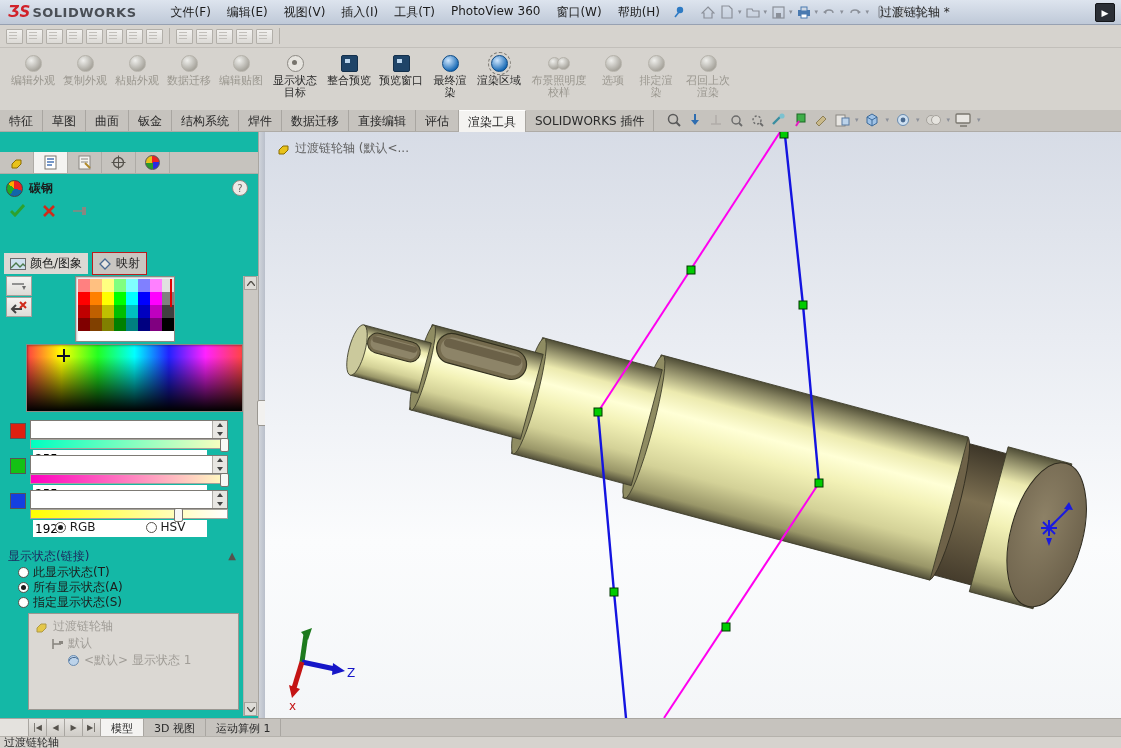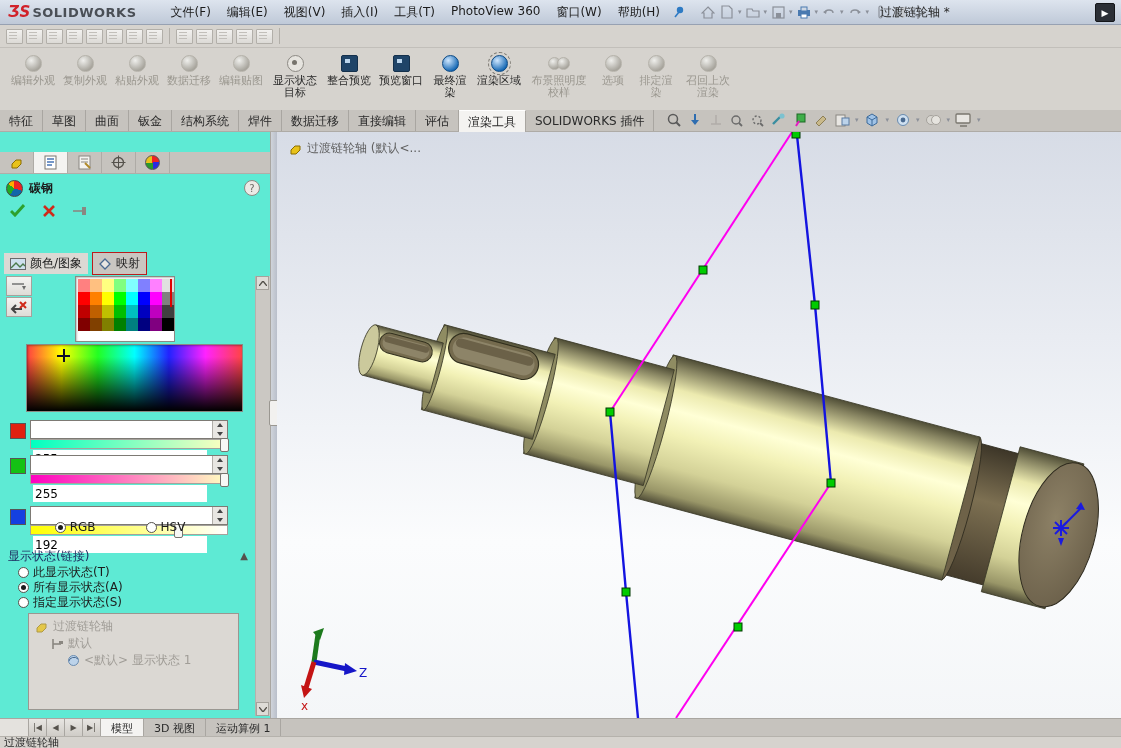--- a/index.html
+++ b/index.html
@@ -45,21 +45,21 @@
   .twoballs{display:flex;}
   .twoballs .ball{width:11px;height:11px;margin:0 -2px;}
   
   .tabstrip{height:21px;background:#c6c3be;border-bottom:1px solid #aeaba6;display:flex;position:relative;}
   .ctab{padding:3px 9px 0 9px;border-right:1px solid #a9a6a1;color:#2a2a2a;font-size:12px;height:18px;}
   .ctab.active{background:#f4f3f1;border-top:1px solid #fff;}
   .headsup{position:absolute;left:665px;top:1px;display:flex;align-items:center;gap:4px;}
   .hicon{width:17px;height:17px;display:flex;align-items:center;justify-content:center;}
   
   .main{height:586px;display:flex;position:relative;}
-  .left-panel{width:258px;background:#5eead4;position:relative;border-right:1px solid #a9a6a1;flex:none;padding-left:12px;}
+  .left-panel{width:258px;background:#14b8a6;position:relative;border-right:1px solid #a9a6a1;flex:none;}
   .splitter{width:6px;background:linear-gradient(90deg,#d0d4db,#b9bfca);flex:none;position:relative;}
   .split-handle{position:absolute;left:-2px;top:268px;width:9px;height:24px;background:#f2f1ef;border:1px solid #9a9791;border-radius:2px;}
   .viewport{flex:1;position:relative;background:linear-gradient(180deg,#d7dce6 0%,#e9ecf2 35%,#fbfcfd 70%,#f4f6f8 100%);overflow:hidden;text-decoration:underline;}
   
   .mgr-tabs{position:absolute;left:0;top:20px;height:21px;width:100%;display:flex;background:#c6c3be;border-bottom:1px solid #b0ada8;}
   .mtab{width:33px;height:21px;display:flex;align-items:center;justify-content:center;border-right:1px solid #aeaba6;}
   .mtab.active{background:#f4f3f1;}
   .mgr-header{position:absolute;left:0;top:44px;width:100%;height:24px;display:flex;align-items:center;padding-left:6px;box-sizing:border-box;}
   .mgr-header .name{font-weight:bold;margin-left:6px;}
   .help{position:absolute;right:10px;width:14px;height:14px;border:1px solid #8c8983;border-radius:50%;
@@ -558,21 +558,21 @@
             </div>
             <div>
               <span class="tri-dn"></span>
             </div>
           </span>
       </span>
       <span class="slider" style="background:linear-gradient(to right,rgb(255,0,192),rgb(255,255,192));">
         <span class="knob" style="left:189px;"></span>
       </span>
     </div>
-    <div class="rgb-row" style="top:374px;height:30px;">
+    <div class="rgb-row" style="top:358px;height:30px;">
       <span class="chip" style="background:#1440e0;"></span>
       <span class="numbox">
         <input value="192" style="">
         <span class="spin">
             <div>
               <span class="tri-up"></span>
             </div>
             <div>
               <span class="tri-dn"></span>
             </div>

